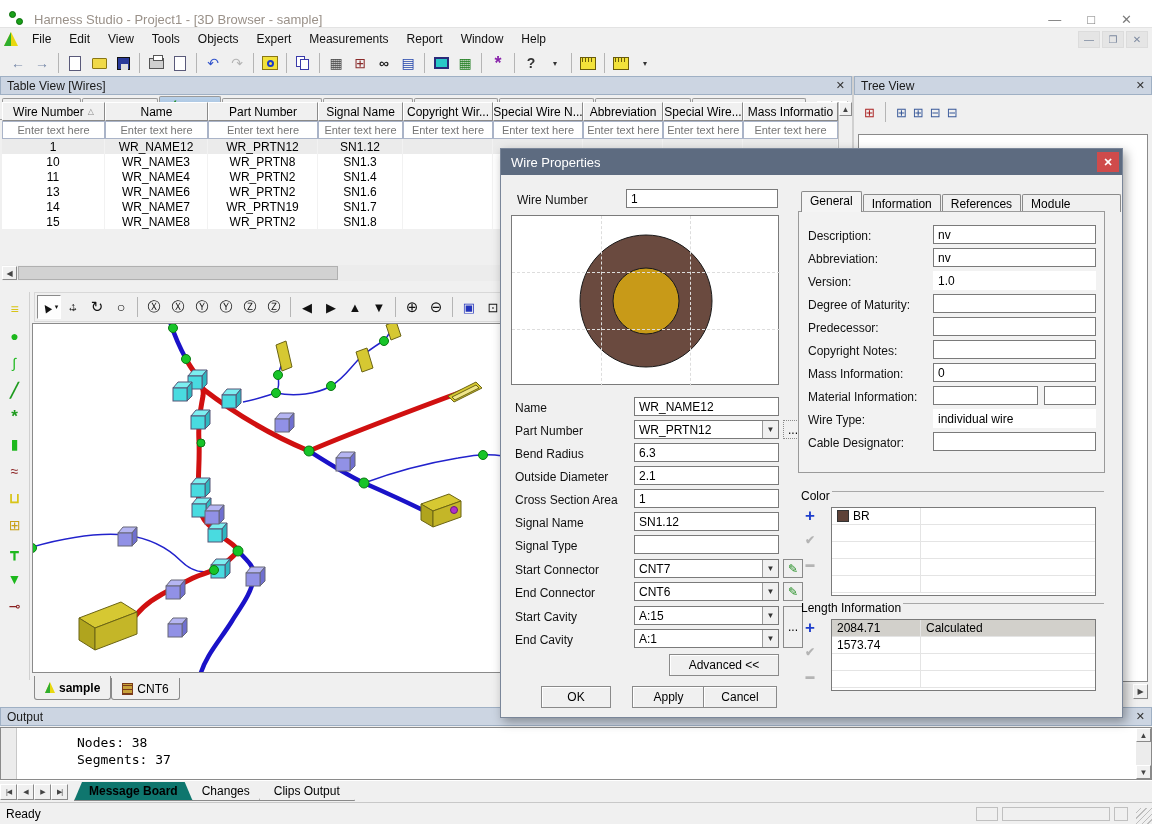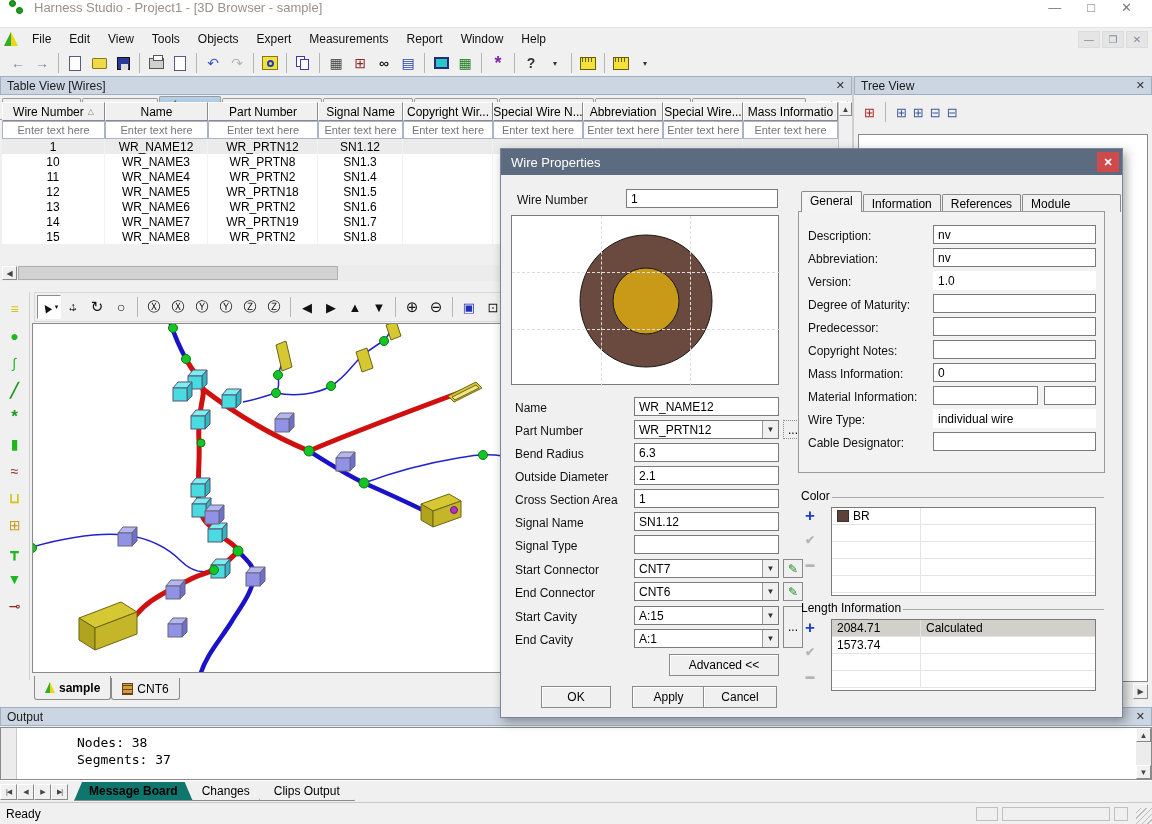--- a/index.html
+++ b/index.html
@@ -1,19 +1,19 @@
 <!DOCTYPE html>
 <html><head>
 <meta charset="utf-8">
 <style>
 *{margin:0;padding:0;box-sizing:border-box}
 body{font-family:"Liberation Sans",sans-serif;font-size:12px;color:#000;background:#666}
 #app{position:relative;width:1152px;height:824px;background:#f0f0f0;overflow:hidden}
 
-.titlebar{position:absolute;left:0;top:0;width:1152px;height:28px;background:#fff;display:flex;align-items:flex-start;padding:0 8px;border-bottom:1px solid #e3e3e3}
+.titlebar{position:absolute;left:0;top:0;width:1152px;height:28px;background:#fff;display:flex;align-items:flex-end;padding:0 8px;border-bottom:1px solid #e3e3e3}
 .title-text{color:#9a9189;font-size:13px;margin-left:8px}
 .win-controls{margin-left:auto;display:flex;gap:26px;color:#7a7a7a;font-size:13px;padding-right:12px}
 .ic-app{width:18px;height:16px;position:relative}
 .ic-app i{position:absolute;width:7px;height:7px;border-radius:50%;background:#19a119;border:1px solid #0a6d0a}
 .ic-app i:nth-child(1){left:1px;top:0}.ic-app i:nth-child(2){left:8px;top:7px}
 
 .menubar{position:absolute;left:0;top:28px;width:1152px;height:22px;background:#f0f0f0;display:flex;align-items:center;gap:2px;padding-left:4px}
 .menu-item{padding:2px 8px;color:#111}
 .ic-pyr{width:0;height:0;border-left:7px solid transparent;border-right:7px solid transparent;border-bottom:14px solid #e8d80f;position:relative;margin-right:4px}
 .ic-pyr:after{content:"";position:absolute;left:-7px;top:0;width:0;height:0;border-left:7px solid transparent;border-bottom:14px solid #2fae2f}
@@ -104,21 +104,21 @@
 .combo{position:absolute;height:19px;background:#fff;border:1px solid #7a7a7a;display:flex;align-items:center}
 .combo .cv{flex:1;padding-left:4px;overflow:hidden;white-space:nowrap}
 .combo .ca{width:16px;height:100%;background:#f0f0f0;border-left:1px solid #9a9a9a;display:flex;align-items:center;justify-content:center;font-size:8px;color:#333}
 .sbx{position:absolute;background:#f0f0f0;border:1px solid #8a8a8a;display:flex;align-items:center;justify-content:center}
 .preview{position:absolute;left:10px;top:66px;width:268px;height:170px;background:#fff;border:1px solid #7a7a7a}
 .gridln{position:absolute;background:transparent}
 .dtabs{position:absolute;left:300px;top:42px;display:flex;align-items:flex-end;height:21px}
 .dtab{padding:2px 8px;border:1px solid #8a8a8a;border-bottom:none;background:#f0f0f0;height:18px;border-radius:2px 2px 0 0;margin-right:1px}
 .dtab.active{background:#f4f4f4;height:21px;position:relative;z-index:2}
 .dtab-box{position:absolute;left:297px;top:62px;width:307px;height:262px;border:1px solid #9a9a9a;background:#f2f2f2}
-.grp-label{position:absolute;font-size:12px;display:flex;align-items:center;gap:2px}
+.grp-label{position:absolute;font-size:12px;display:flex;align-items:flex-start;gap:2px}
 .grp-label .line{border-top:1px solid #a8a8a8;margin-top:2px}
 .lst{position:absolute;background:#fff;border:1px solid #7a7a7a}
 .lst .lrow{height:17px;display:grid;grid-template-columns:89px 1fr;border-bottom:1px solid #e4e4e4;align-items:center}
 .lst .lrow.sel{background:#d2d0cb}
 .lst .lc{padding-left:5px;border-right:1px solid #e4e4e4;height:100%;display:flex;align-items:center;gap:4px}
 .pmb{position:absolute;width:18px;height:18px;display:flex;align-items:center;justify-content:center;font-weight:bold}
 .btn{position:absolute;background:#f0f0f0;border:1px solid #8a8a8a;display:flex;align-items:center;justify-content:center;font-size:12px;box-shadow:inset 1px 1px 0 #fff}
 .swatch{width:12px;height:12px;border:1px solid #333;display:inline-block}
 .pan-ic{position:relative;width:14px;height:14px}
 .pan-ic i{position:absolute;left:0;top:0;width:14px;height:14px;display:flex;align-items:center;justify-content:center;font-style:normal;font-size:12px}
@@ -349,31 +349,20 @@
           <div class="tc"></div>
           <div class="tc"></div>
           <div class="tc"></div>
           <div class="tc"></div>
         </div>
       <div class="trow">
           <div class="tc">11</div>
           <div class="tc">WR_NAME4</div>
           <div class="tc">WR_PRTN2</div>
           <div class="tc">SN1.4</div>
-          <div class="tc"></div>
-          <div class="tc"></div>
-          <div class="tc"></div>
-          <div class="tc"></div>
-          <div class="tc"></div>
-        </div>
-      <div class="trow">
-          <div class="tc">12</div>
-          <div class="tc">WR_NAME5</div>
-          <div class="tc">WR_PRTN18</div>
-          <div class="tc">SN1.5</div>
           <div class="tc"></div>
           <div class="tc"></div>
           <div class="tc"></div>
           <div class="tc"></div>
           <div class="tc"></div>
         </div>
       <div class="trow">
           <div class="tc">13</div>
           <div class="tc">WR_NAME6</div>
           <div class="tc">WR_PRTN2</div>

